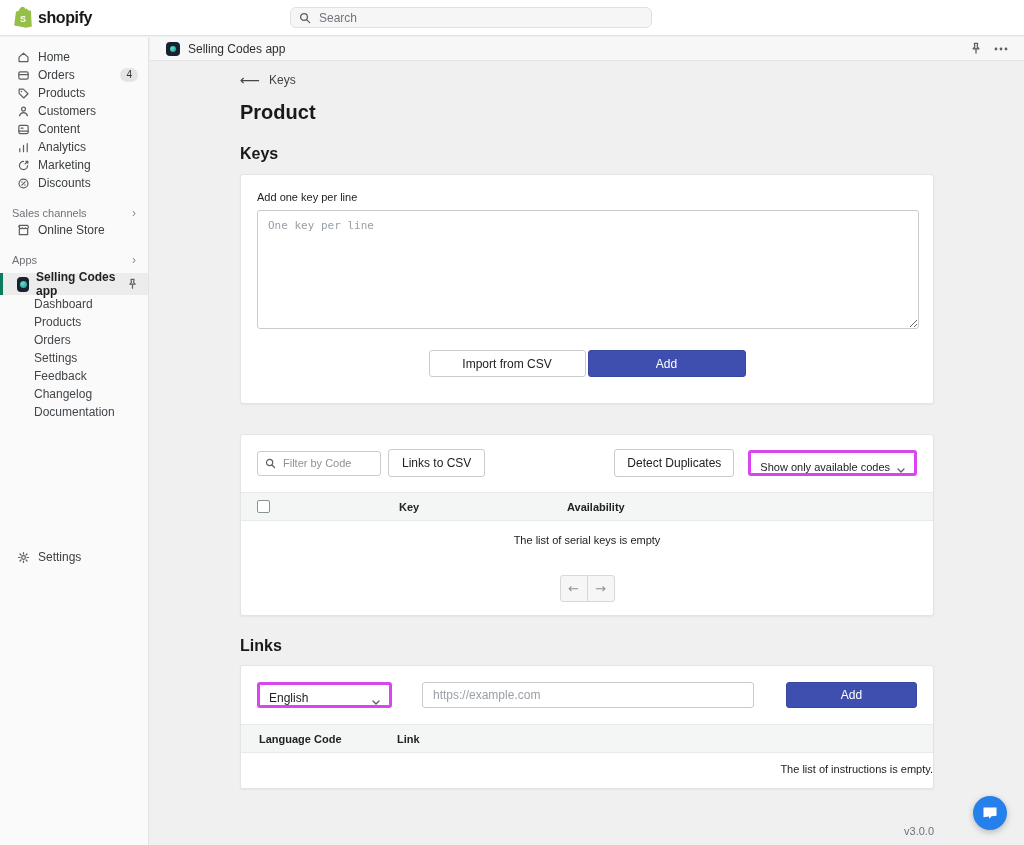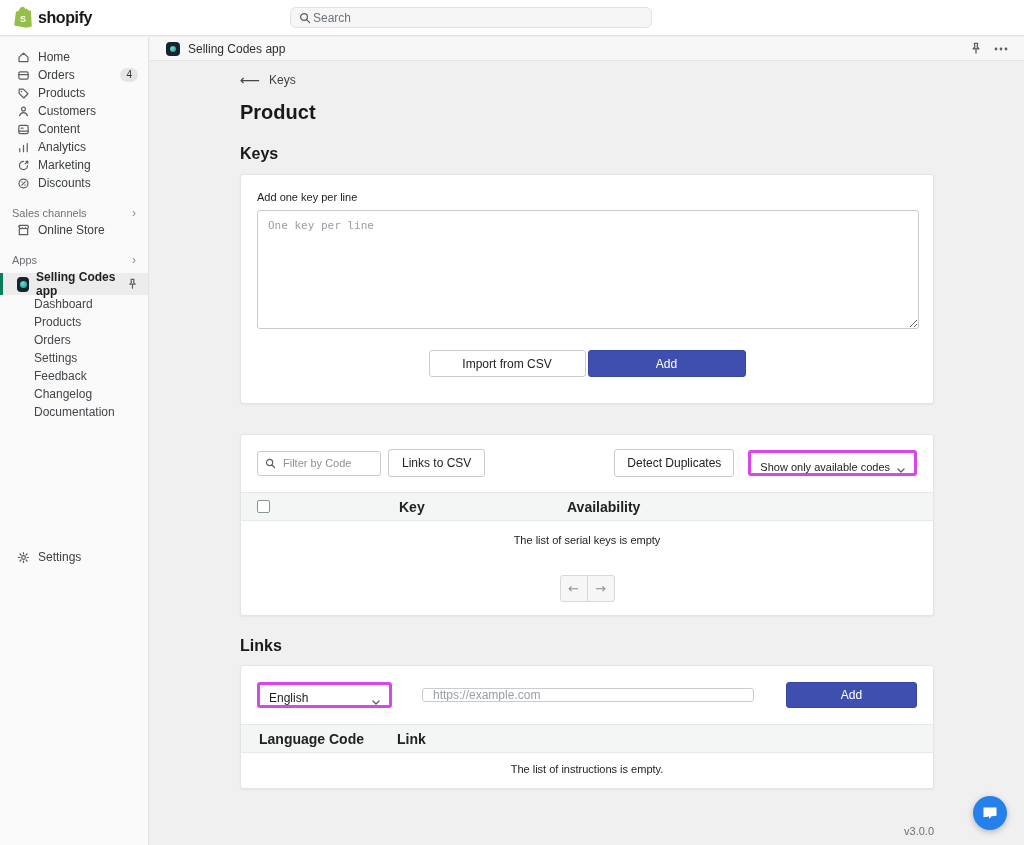--- a/index.html
+++ b/index.html
@@ -11,21 +11,21 @@
   }
   svg { display:block; }
 
   
   .topbar { position:absolute; top:0; left:0; width:1024px; height:36px;
     background:#ffffff; border-bottom:1px solid #e3e3e3; z-index:20; }
   .logo { position:absolute; left:13px; top:6px; display:flex; align-items:center; gap:4px; }
   .logo-word { font-size:16px; font-weight:bold; color:#15181a; letter-spacing:-0.4px; }
   .search-box { position:absolute; left:290px; top:7px; width:362px; height:21px;
     background:#f6f6f7; border:1px solid #e0e1e3; border-radius:6px;
-    display:flex; align-items:center; padding:0 8px; }
+    display:flex; align-items:center; gap:6px; padding:0 8px; }
   .search-box input { flex:1; border:none; background:transparent; outline:none;
     font-size:12px; color:#303030; font-family:inherit; }
   .search-box input::placeholder { color:#70757b; }
 
   
   .sidebar { position:absolute; top:37px; left:0; width:149px; height:808px;
     background:#fafafa; border-right:1px solid #e3e3e3; font-size:12px; }
   .nav { padding-top:11px; }
   .nav-item { display:flex; align-items:center; gap:8px; height:18px;
     padding:0 10px 0 17px; color:#3c4043; cursor:pointer; }
@@ -85,43 +85,43 @@
     font-family:inherit; color:#303030; background:transparent; }
   .filter-box input::placeholder { color:#8d9297; }
   .btn-export { margin-left:7px; height:28px; padding:0 13px; }
   .toolbar-right { margin-left:auto; display:flex; align-items:center; gap:14px; }
   .btn-detect { height:28px; padding:0 12px; }
   .fake-select { height:26px; border:3px solid #d946ef; border-radius:3px; background:#fff;
     display:flex; align-items:flex-end; gap:7px; padding:0 9px; font-size:11px; color:#202223; cursor:pointer; }
 
   .thead { display:flex; align-items:center; height:29px; background:#f4f5f5;
     border-top:1px solid #e8e9eb; border-bottom:1px solid #e8e9eb;
-    font-size:14px; font-weight:bold; color:#202223; }
+    font-size:11px; font-weight:bold; color:#202223; }
   .th-check { width:158px; padding-left:16px; display:flex; align-items:center; }
   .checkbox { width:13px; height:13px; border:1.5px solid #8c9196; border-radius:2px;
     background:#fff; cursor:pointer; }
   .th-key { width:168px; }
   .empty-text { text-align:center; font-size:11px; color:#202223; padding-top:13px; }
   .pagination { display:flex; justify-content:center; margin:29px 0 0 0; padding-bottom:13px; }
   .page-btn { width:28px; height:27px; background:#f6f6f7; border:1px solid #d6d9dc;
     display:flex; align-items:center; justify-content:center; color:#8c9196;
     font-size:13px; cursor:pointer; font-family:"DejaVu Sans", sans-serif; }
   .page-prev { border-radius:3px 0 0 3px; }
   .page-next { border-radius:0 3px 3px 0; margin-left:-1px; }
 
   .card-links { margin-top:10px; }
   .links-row { display:flex; align-items:center; padding:16px; }
   .lang-select { width:135px; height:26px; justify-content:space-between; font-size:12px; }
-  .url-input { margin-left:30px; width:332px; height:14px; border:1px solid #c9cccf;
+  .url-input { margin-left:30px; width:332px; height:26px; border:1px solid #c9cccf;
     border-radius:3px; padding:0 10px; font-size:12px; font-family:inherit;
     color:#303030; outline:none; }
   .url-input::placeholder { color:#9aa0a6; }
   .btn-add-link { margin-left:auto; width:131px; height:26px; }
   .lt-lang { width:156px; padding-left:18px; }
-  .links-empty { padding:10px 0 13px 0; }
+  .links-empty { padding:10px 0 13px 0;text-align:right; }
 
   .version-row { width:694px; text-align:right; margin-top:36px; font-size:11px; color:#6d7175; }
 
   .chat-fab { position:absolute; right:17px; bottom:15px; width:34px; height:34px;
     border-radius:50%; background:#2680eb; box-shadow:0 2px 6px rgba(0,0,0,0.25);
     display:flex; align-items:center; justify-content:center; cursor:pointer; z-index:30; }
 
   .icon-stroke { stroke:#5c5f62; fill:none; stroke-width:1.3; stroke-linecap:round; stroke-linejoin:round; }
 </style>
 </head>

